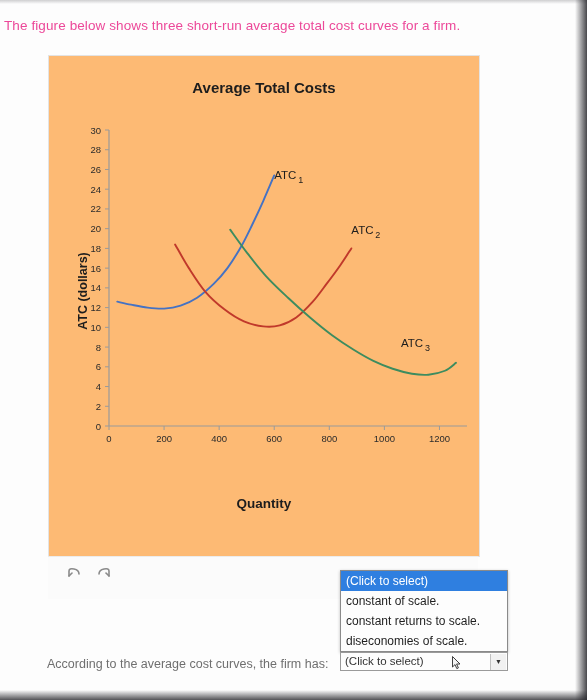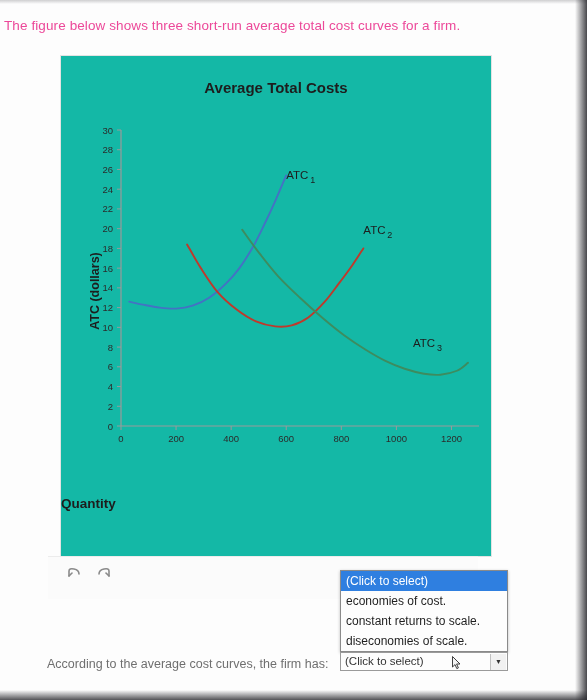--- a/index.html
+++ b/index.html
@@ -43,25 +43,25 @@
     position: absolute;
     left: 4px;
     top: 18px;
     font-size: 13.5px;
     color: #ec4899;
     letter-spacing: 0.1px;
   }
 
   .card {
     position: absolute;
-    left: 60px;
+    left: 48px;
     top: 55px;
     width: 430px;
     height: 500px;
-    background: #14b8a6;
+    background: #fdba74;
     border: 1px solid #e3e3e3;
   }
 
   .chart-title {
     position: absolute;
     left: 0; right: 0;
     top: 23px;
     text-align: center;
     font-size: 15px;
     font-weight: bold;
@@ -86,20 +86,21 @@
     text-align: center;
     font-size: 12.5px;
     font-weight: bold;
     color: #1d1d1d;
   }
 
   .xlabel {
     position: absolute;
     left: 0; right: 0;
     top: 440px;
+    text-align: center;
     font-size: 13.5px;
     font-weight: bold;
     color: #1d1d1d;
   }
 
   .toolbar {
     position: absolute;
     left: 48px;
     top: 556px;
     width: 430px;
@@ -281,21 +282,21 @@
       <path d="M13 4 L13 9 M13 4 Q13 1 8 2 Q3 3 3 7" fill="none" stroke="#8a8a8a" stroke-width="1.6" stroke-linecap="round"></path>
       <path d="M13 9 L10 6" fill="none" stroke="#8a8a8a" stroke-width="1.6" stroke-linecap="round"></path>
     </svg>
   </div>
 </div>
 
 <div class="bottom-question">According to the average cost curves, the firm has:</div>
 
 <div class="dropdown">
   <div class="dropdown-option selected">(Click to select)</div>
-  <div class="dropdown-option">economies of cost.</div>
+  <div class="dropdown-option">constant of scale.</div>
   <div class="dropdown-option">constant returns to scale.</div>
   <div class="dropdown-option">diseconomies of scale.</div>
 </div>
 
 <div class="select-box">
   <span>(Click to select)</span>
   <span class="select-arrow">▼</span>
 </div>
 
 <div class="cursor">

